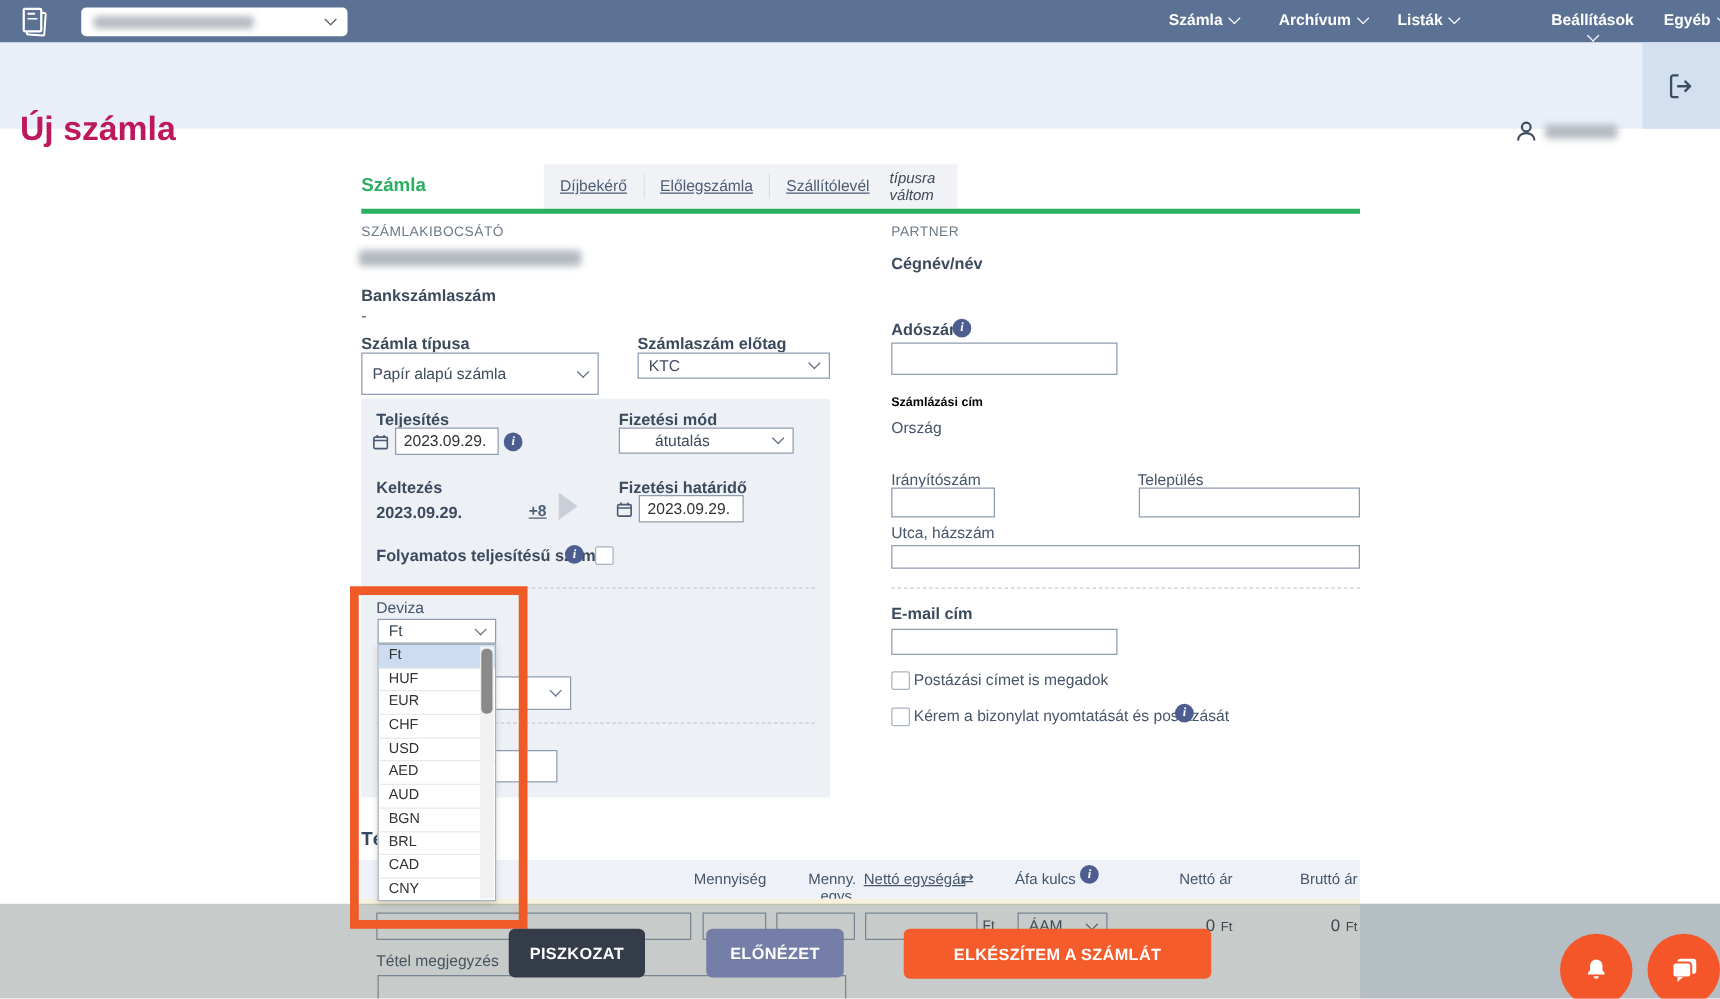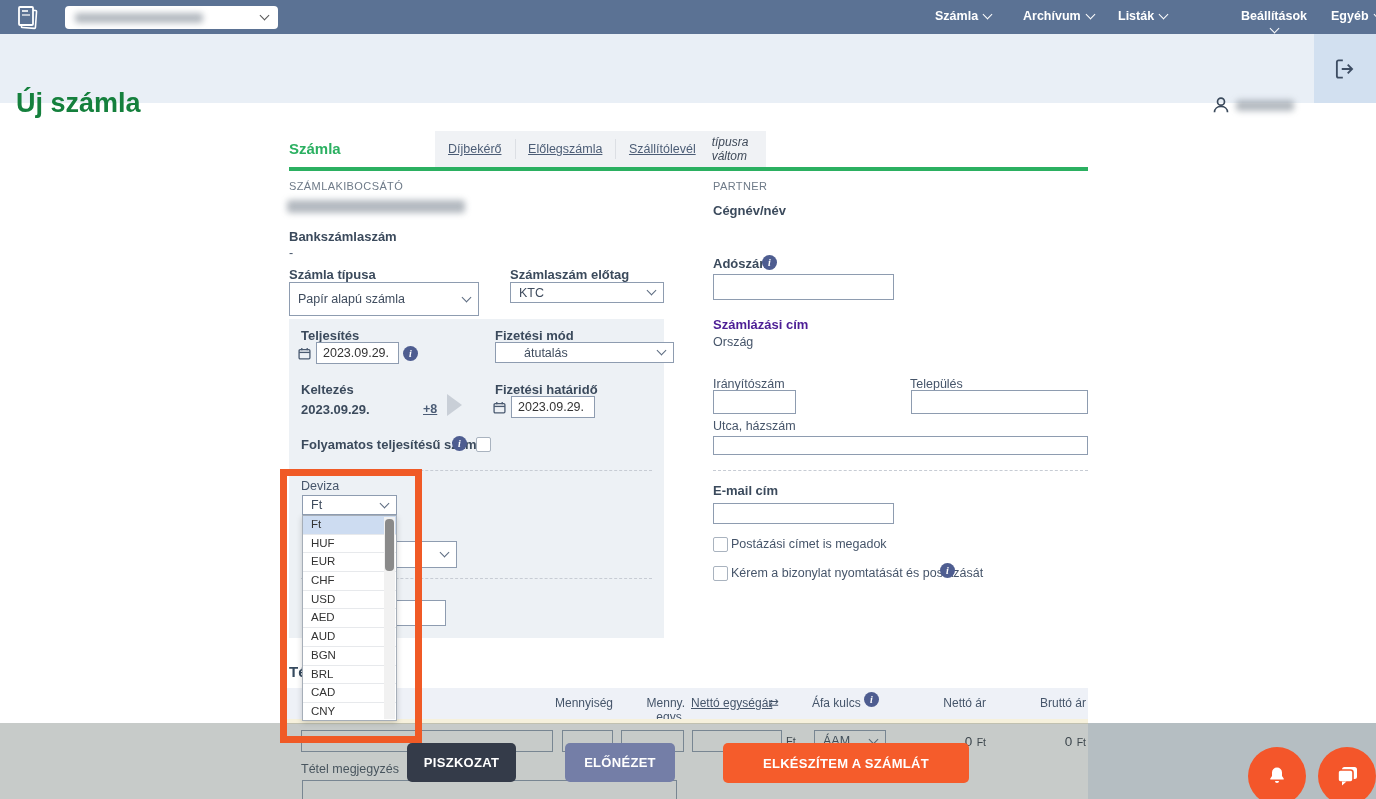--- a/index.html
+++ b/index.html
@@ -8,21 +8,21 @@
   .abs{position:absolute;}
   
   .topbar{position:absolute;left:0;top:0;width:1376px;height:34px;background:#5b7294;}
   .navitem{position:absolute;top:9px;display:flex;align-items:center;gap:6px;color:#fff;
            font-size:12.5px;font-weight:bold;cursor:pointer;}
   .companysel{position:absolute;left:65px;top:6px;width:213px;height:23px;background:#fff;
               border-radius:4px;display:flex;align-items:center;justify-content:space-between;
               padding:0 10px;box-sizing:border-box;cursor:pointer;}
   
   .header{position:absolute;left:0;top:34px;width:1376px;height:69px;background:#e9eff6;}
-  .title{position:absolute;left:16px;top:54px;font-size:27px;font-weight:600;color:#15803d;}
+  .title{position:absolute;left:16px;top:54px;font-size:27px;font-weight:600;color:#be185d;}
   .logout{position:absolute;left:1314px;top:34px;width:62px;height:69px;background:#d2e0f0;
           display:flex;align-items:center;justify-content:center;cursor:pointer;}
   
   .cap{position:absolute;font-size:11px;color:#6e7a88;letter-spacing:.4px;}
   .lbl{position:absolute;font-size:13px;font-weight:bold;color:#3b4a5c;}
   .slbl{position:absolute;font-size:12.5px;color:#46556a;}
   .inp{position:absolute;box-sizing:border-box;border:1px solid #8e9cb0;background:#fff;
        font-family:"Liberation Sans",sans-serif;font-size:12.5px;color:#333;padding:0 6px;outline:none;}
   .sel{position:absolute;box-sizing:border-box;border:1px solid #8e9cb0;background:#fff;
        display:flex;align-items:center;justify-content:space-between;padding:0 8px;
@@ -159,21 +159,21 @@
   <svg class="abs" style="left:298px;top:347px;" width="13" height="13" viewBox="0 0 12 12">
     <rect x="1" y="2.5" width="10" height="8.5" rx="1" fill="none" stroke="#4a5a70" stroke-width="1.2"></rect>
     <line x1="1" y1="5" x2="11" y2="5" stroke="#4a5a70" stroke-width="1.2"></line>
     <line x1="3.5" y1="1" x2="3.5" y2="3" stroke="#4a5a70" stroke-width="1.2"></line>
     <line x1="8.5" y1="1" x2="8.5" y2="3" stroke="#4a5a70" stroke-width="1.2"></line>
   </svg>
   <input class="inp" style="left: 316px; top: 342px; width: 83px; height: 22px;" value="2023.09.29.">
   <div class="info" style="left:403px;top:346px;">i</div>
 
   <div class="lbl" style="left:495px;top:328px;">Fizetési mód</div>
-  <div class="sel" style="left:495px;top:342px;width:179px;height:21px;padding-left:28px;">
+  <div class="sel" style="left:495px;top:342px;width:140px;height:21px;padding-left:28px;">
     <span>átutalás</span>
     <span class="chev"></span>
   </div>
 
   <div class="lbl" style="left:301px;top:382px;">Keltezés</div>
   <div class="lbl" style="left:301px;top:402px;">2023.09.29.</div>
   <div class="abs" style="left:423px;top:402px;font-size:12.5px;font-weight:bold;color:#4c5d76;text-decoration:underline;cursor:pointer;">+8</div>
   <div class="tri" style="left:447px;top:394px;"></div>
 
   <div class="lbl" style="left:495px;top:382px;">Fizetési határidő</div>
@@ -221,21 +221,21 @@
     </div>
   </div>
   <div class="orangebox"></div>
 
   <div class="cap" style="left:713px;top:180px;">PARTNER</div>
   <div class="lbl" style="left:713px;top:203px;">Cégnév/név</div>
   <div class="lbl" style="left:713px;top:256px;">Adószám</div>
   <div class="info" style="left:762px;top:255px;">i</div>
   <input class="inp" style="left: 713px; top: 274px; width: 181px; height: 26px;">
 
-  <div class="abs" style="left:713px;top:317px;font-size:13px;font-weight:bold;color:#4c1d95;">Számlázási cím</div>
+  <div class="abs" style="left:713px;top:317px;font-size:10px;font-weight:bold;color:#000000;">Számlázási cím</div>
   <div class="slbl" style="left:713px;top:335px;">Ország</div>
   <div class="slbl" style="left:713px;top:377px;">Irányítószám</div>
   <input class="inp" style="left: 713px; top: 390px; width: 83px; height: 24px;">
   <div class="slbl" style="left:910px;top:377px;">Település</div>
   <input class="inp" style="left: 911px; top: 390px; width: 177px; height: 24px;">
   <div class="slbl" style="left:713px;top:419px;">Utca, házszám</div>
   <input class="inp" style="left: 713px; top: 436px; width: 375px; height: 19px;">
 
   <div class="dash" style="left:713px;top:470px;width:375px;"></div>
 

